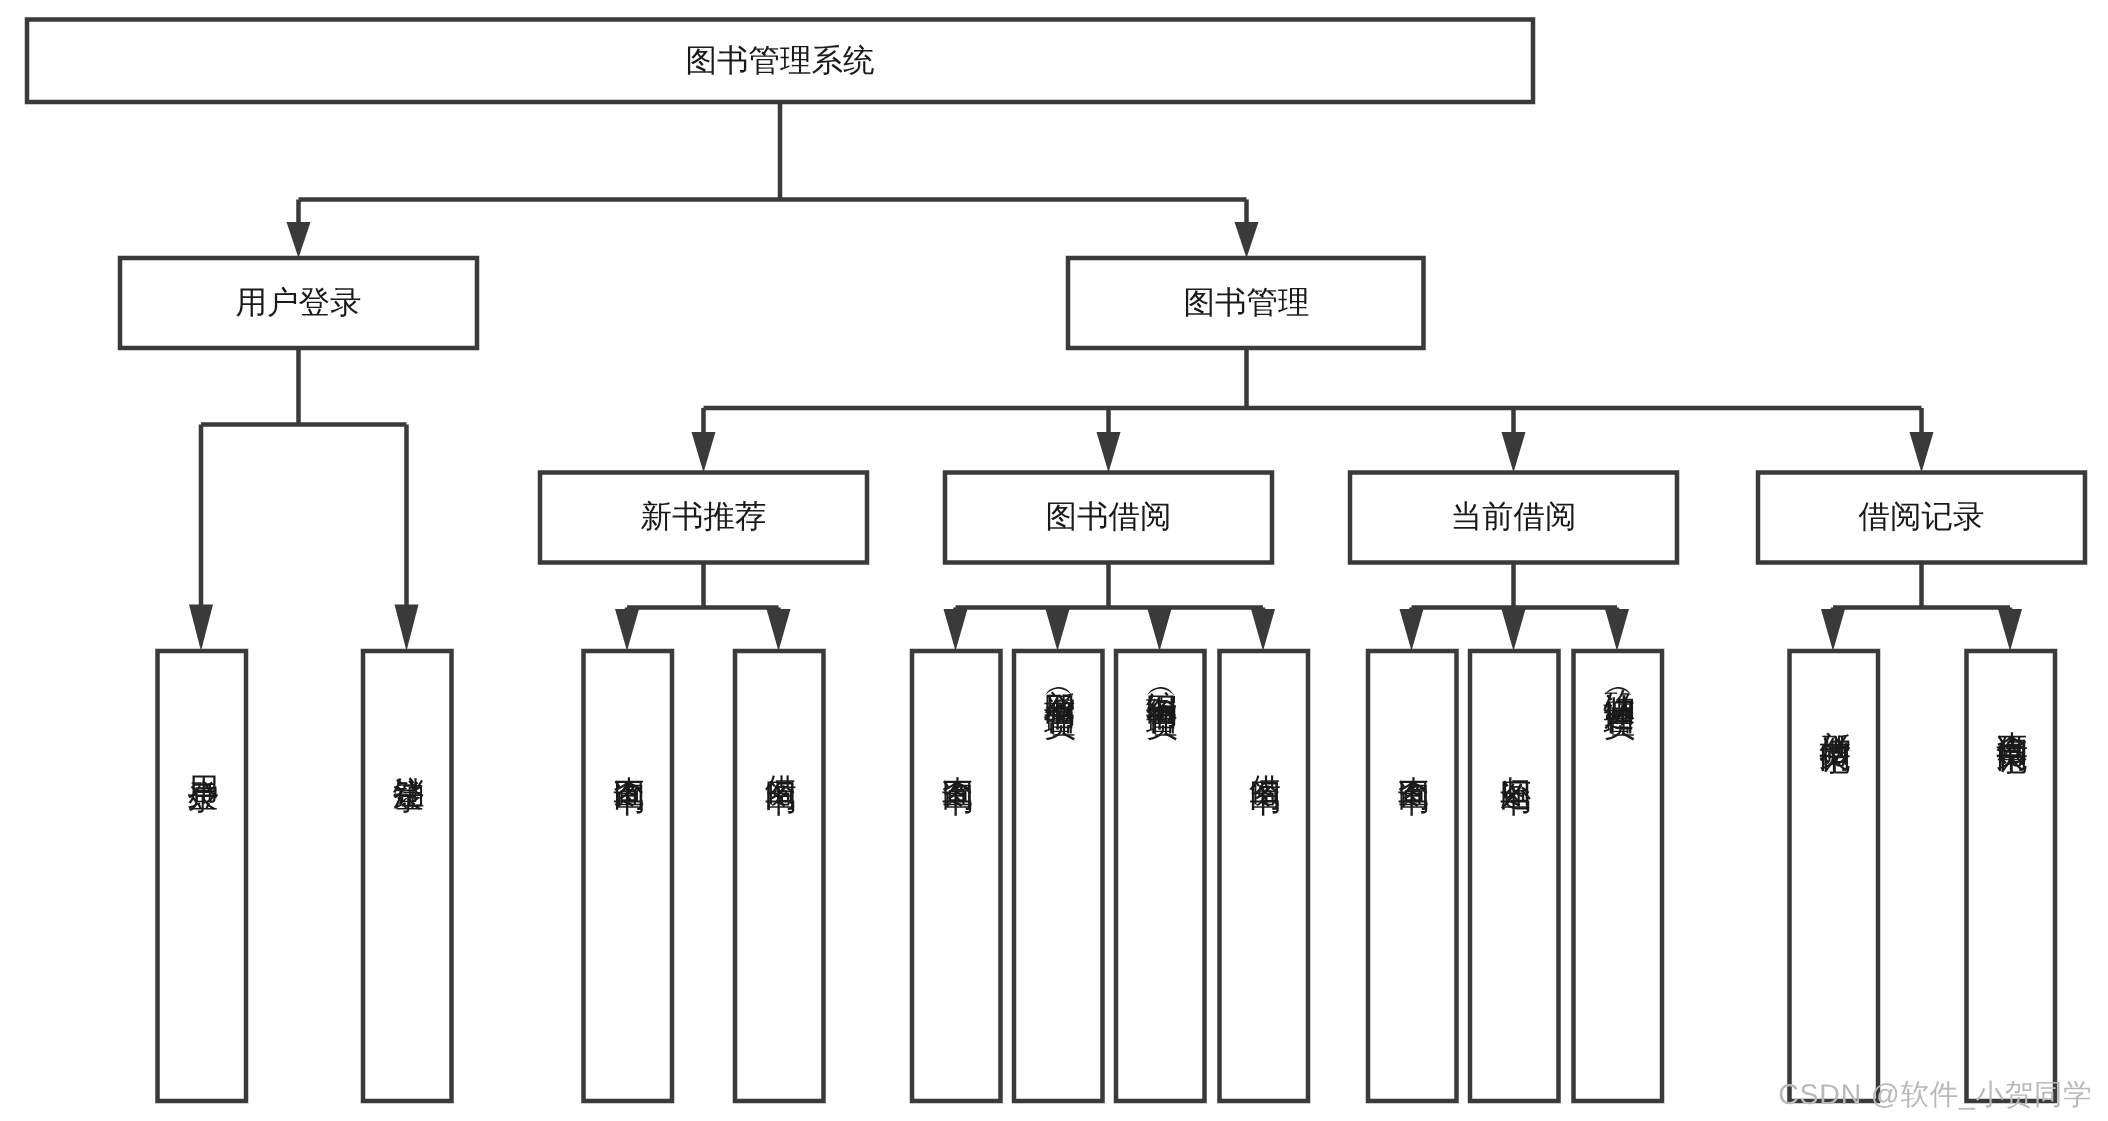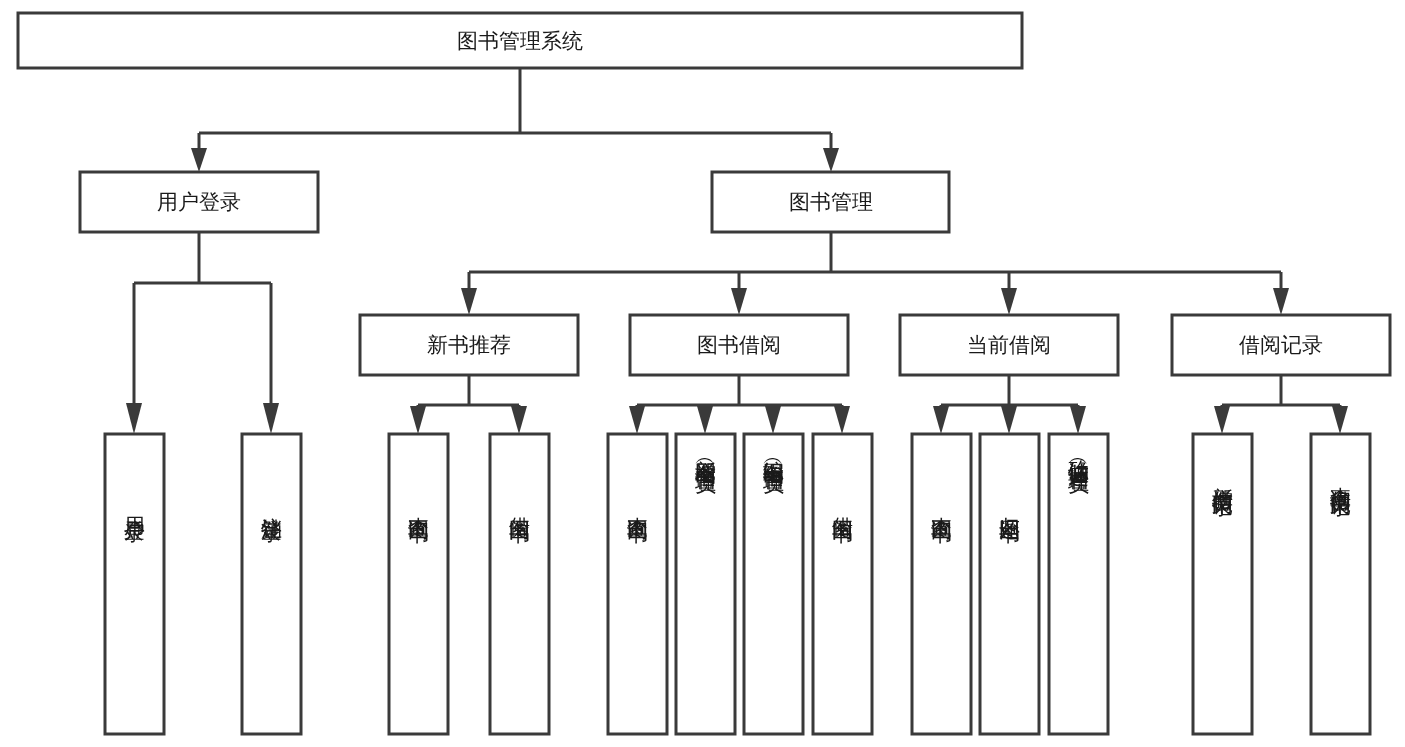--- a/index.html
+++ b/index.html
@@ -244,14 +244,15 @@
     <span class="node-label-v">确认归还（管理员）</span>
   </div>
 
   <div class="vbox-label-wrap" style="left:1193px; top:470px; width:59px; height:264px;">
     <span class="node-label-v">新增借阅记录</span>
   </div>
   <div class="vbox-label-wrap" style="left:1311px; top:470px; width:59px; height:264px;">
     <span class="node-label-v">查询借阅记录</span>
   </div>
 
+  <div class="watermark">CSDN @软件_小贺同学</div>
 
 </div>
 
 </body></html>

